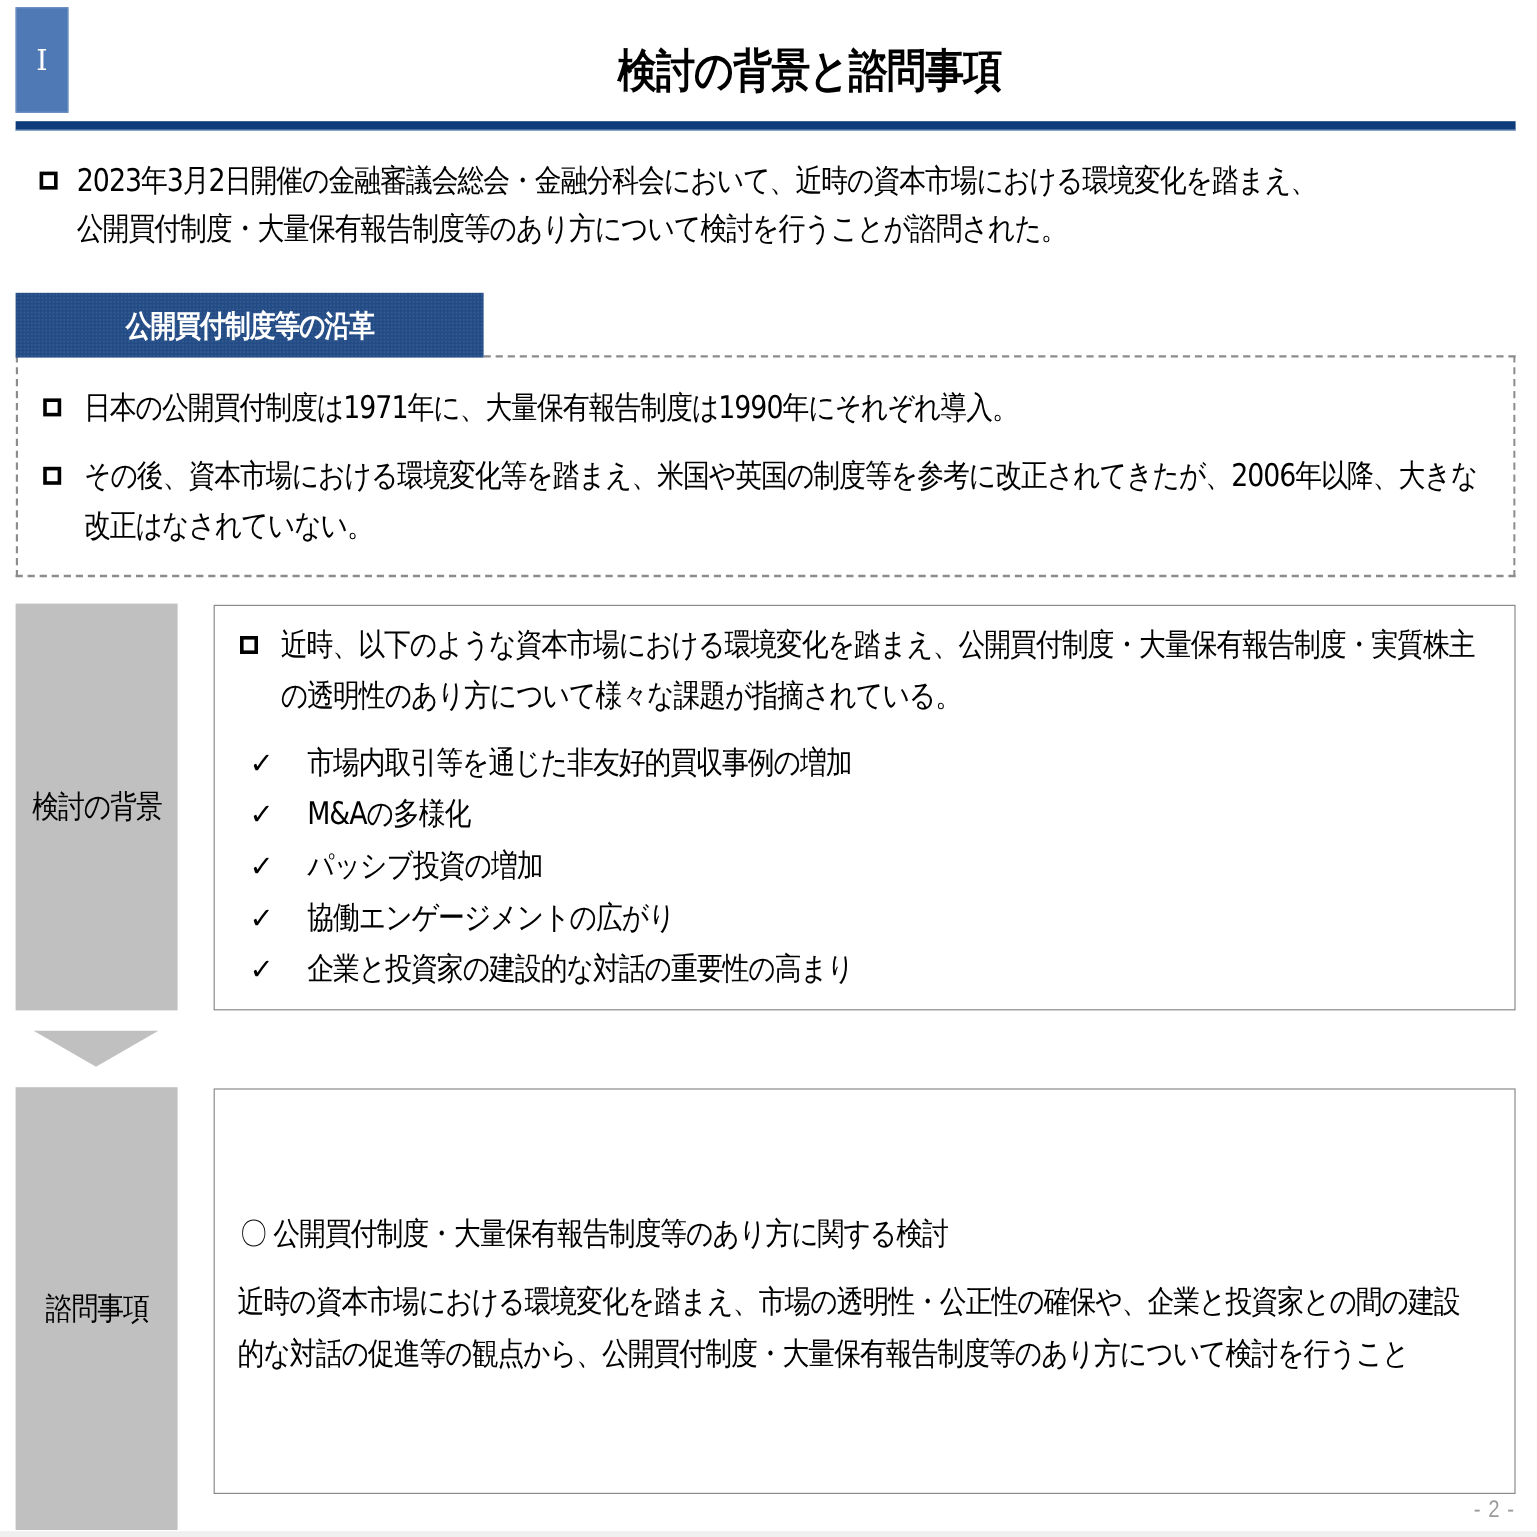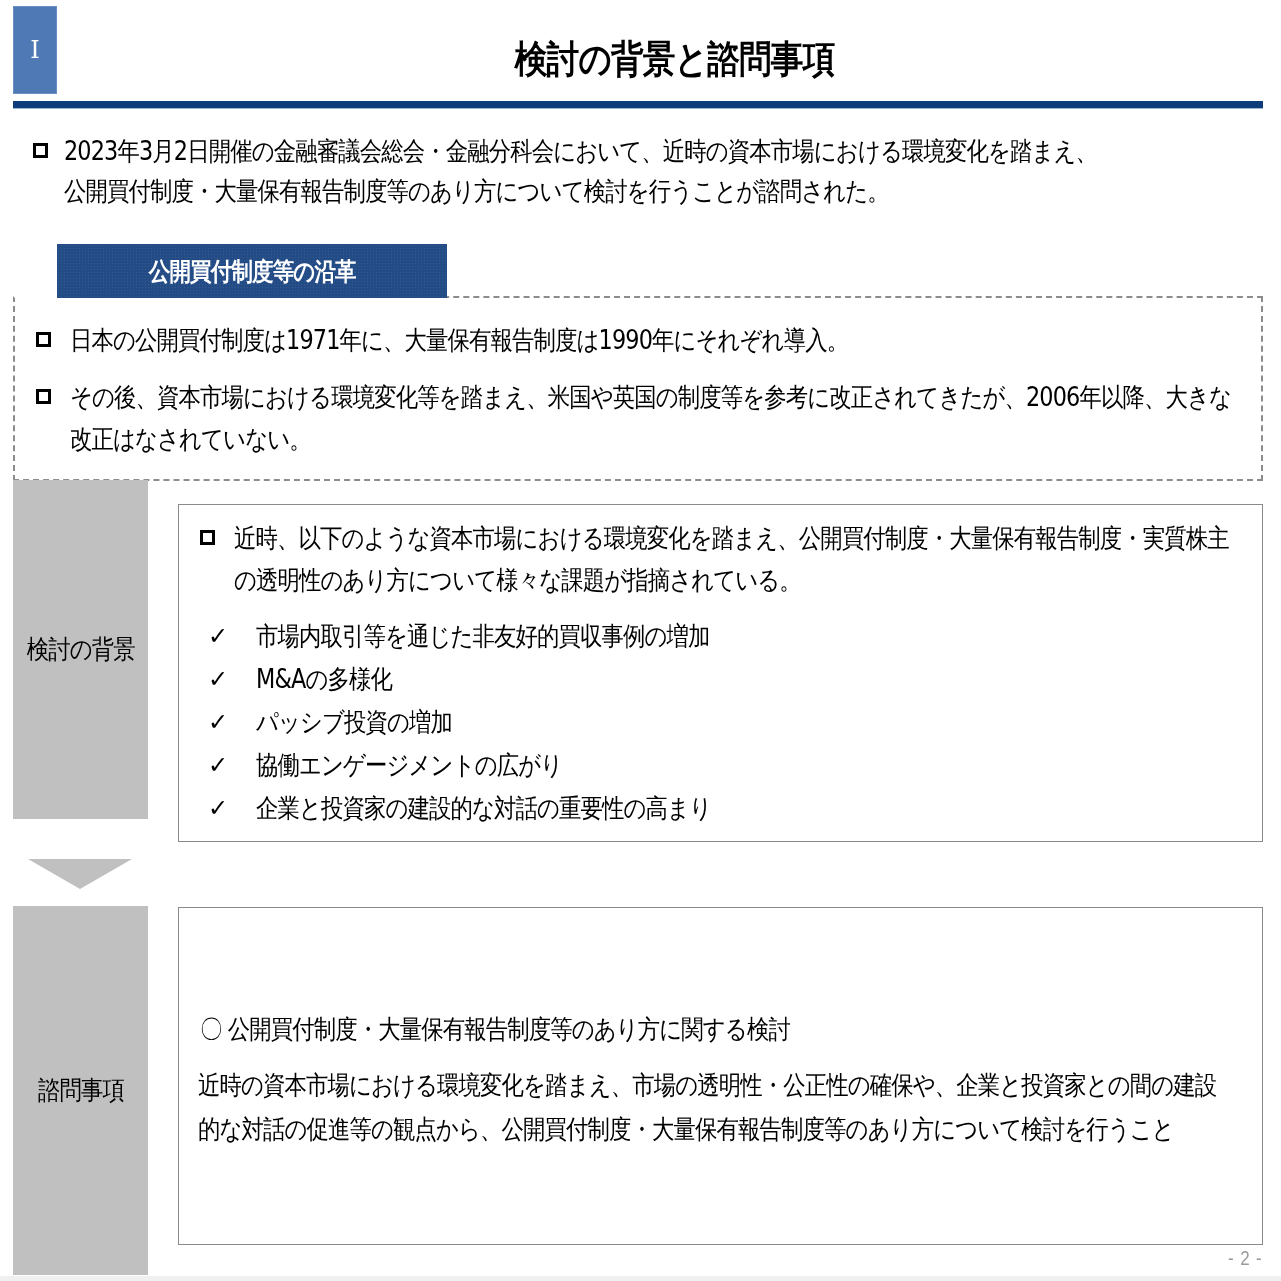--- a/index.html
+++ b/index.html
@@ -41,21 +41,21 @@
   .intro-bullet { left: 33px; top: 143px; }
   .intro-line1 { left: 64px; top: 131px; }
   .intro-line2 { left: 64px; top: 171px; }
 
   
   .history-header {
     left: 13px; top: 244px; width: 390px; height: 54px;
     background: #234c86;
     background-image: radial-gradient(rgba(255,255,255,0.08) 1px, transparent 1px);
     background-size: 3px 3px;
-    color: #fff; display: flex; align-items: center; justify-content: center; margin-left: 44px;
+    color: #fff; display: flex; align-items: center; justify-content: center;
   }
   .history-header span {
     font-size: 25px; font-weight: bold; letter-spacing: -1px;
     transform: scaleX(0.86); display: inline-block;
   }
   .history-box {
     left: 13px; top: 296px; width: 1250px; height: 185px;
     border: 2px dashed #8c8c8c; box-sizing: border-box; border-top-color: transparent;
   }
   .history-box-top {
@@ -68,21 +68,21 @@
   .h-line2b { left: 70px; top: 419px; }
 
   
   .side-label {
     left: 13px; width: 135px; background: #c0c0c0;
     display: flex; align-items: center; justify-content: center;
   }
   .side-label span {
     font-size: 26px; letter-spacing: -1px; transform: scaleX(0.86); display: inline-block; white-space: nowrap;
   }
-  .label-bg { top: 480px; height: 339px; }
+  .label-bg { top: 503px; height: 339px; }
   .label-in { top: 906px; height: 369px; }
 
   .down-arrow {
     left: 28px; top: 859px; width: 0; height: 0;
     border-left: 52px solid transparent; border-right: 52px solid transparent;
     border-top: 30px solid #c0c0c0;
   }
 
   .content-box {
     left: 178px; width: 1085px; border: 1px solid #8a8a8a; box-sizing: border-box; background: #fff;

